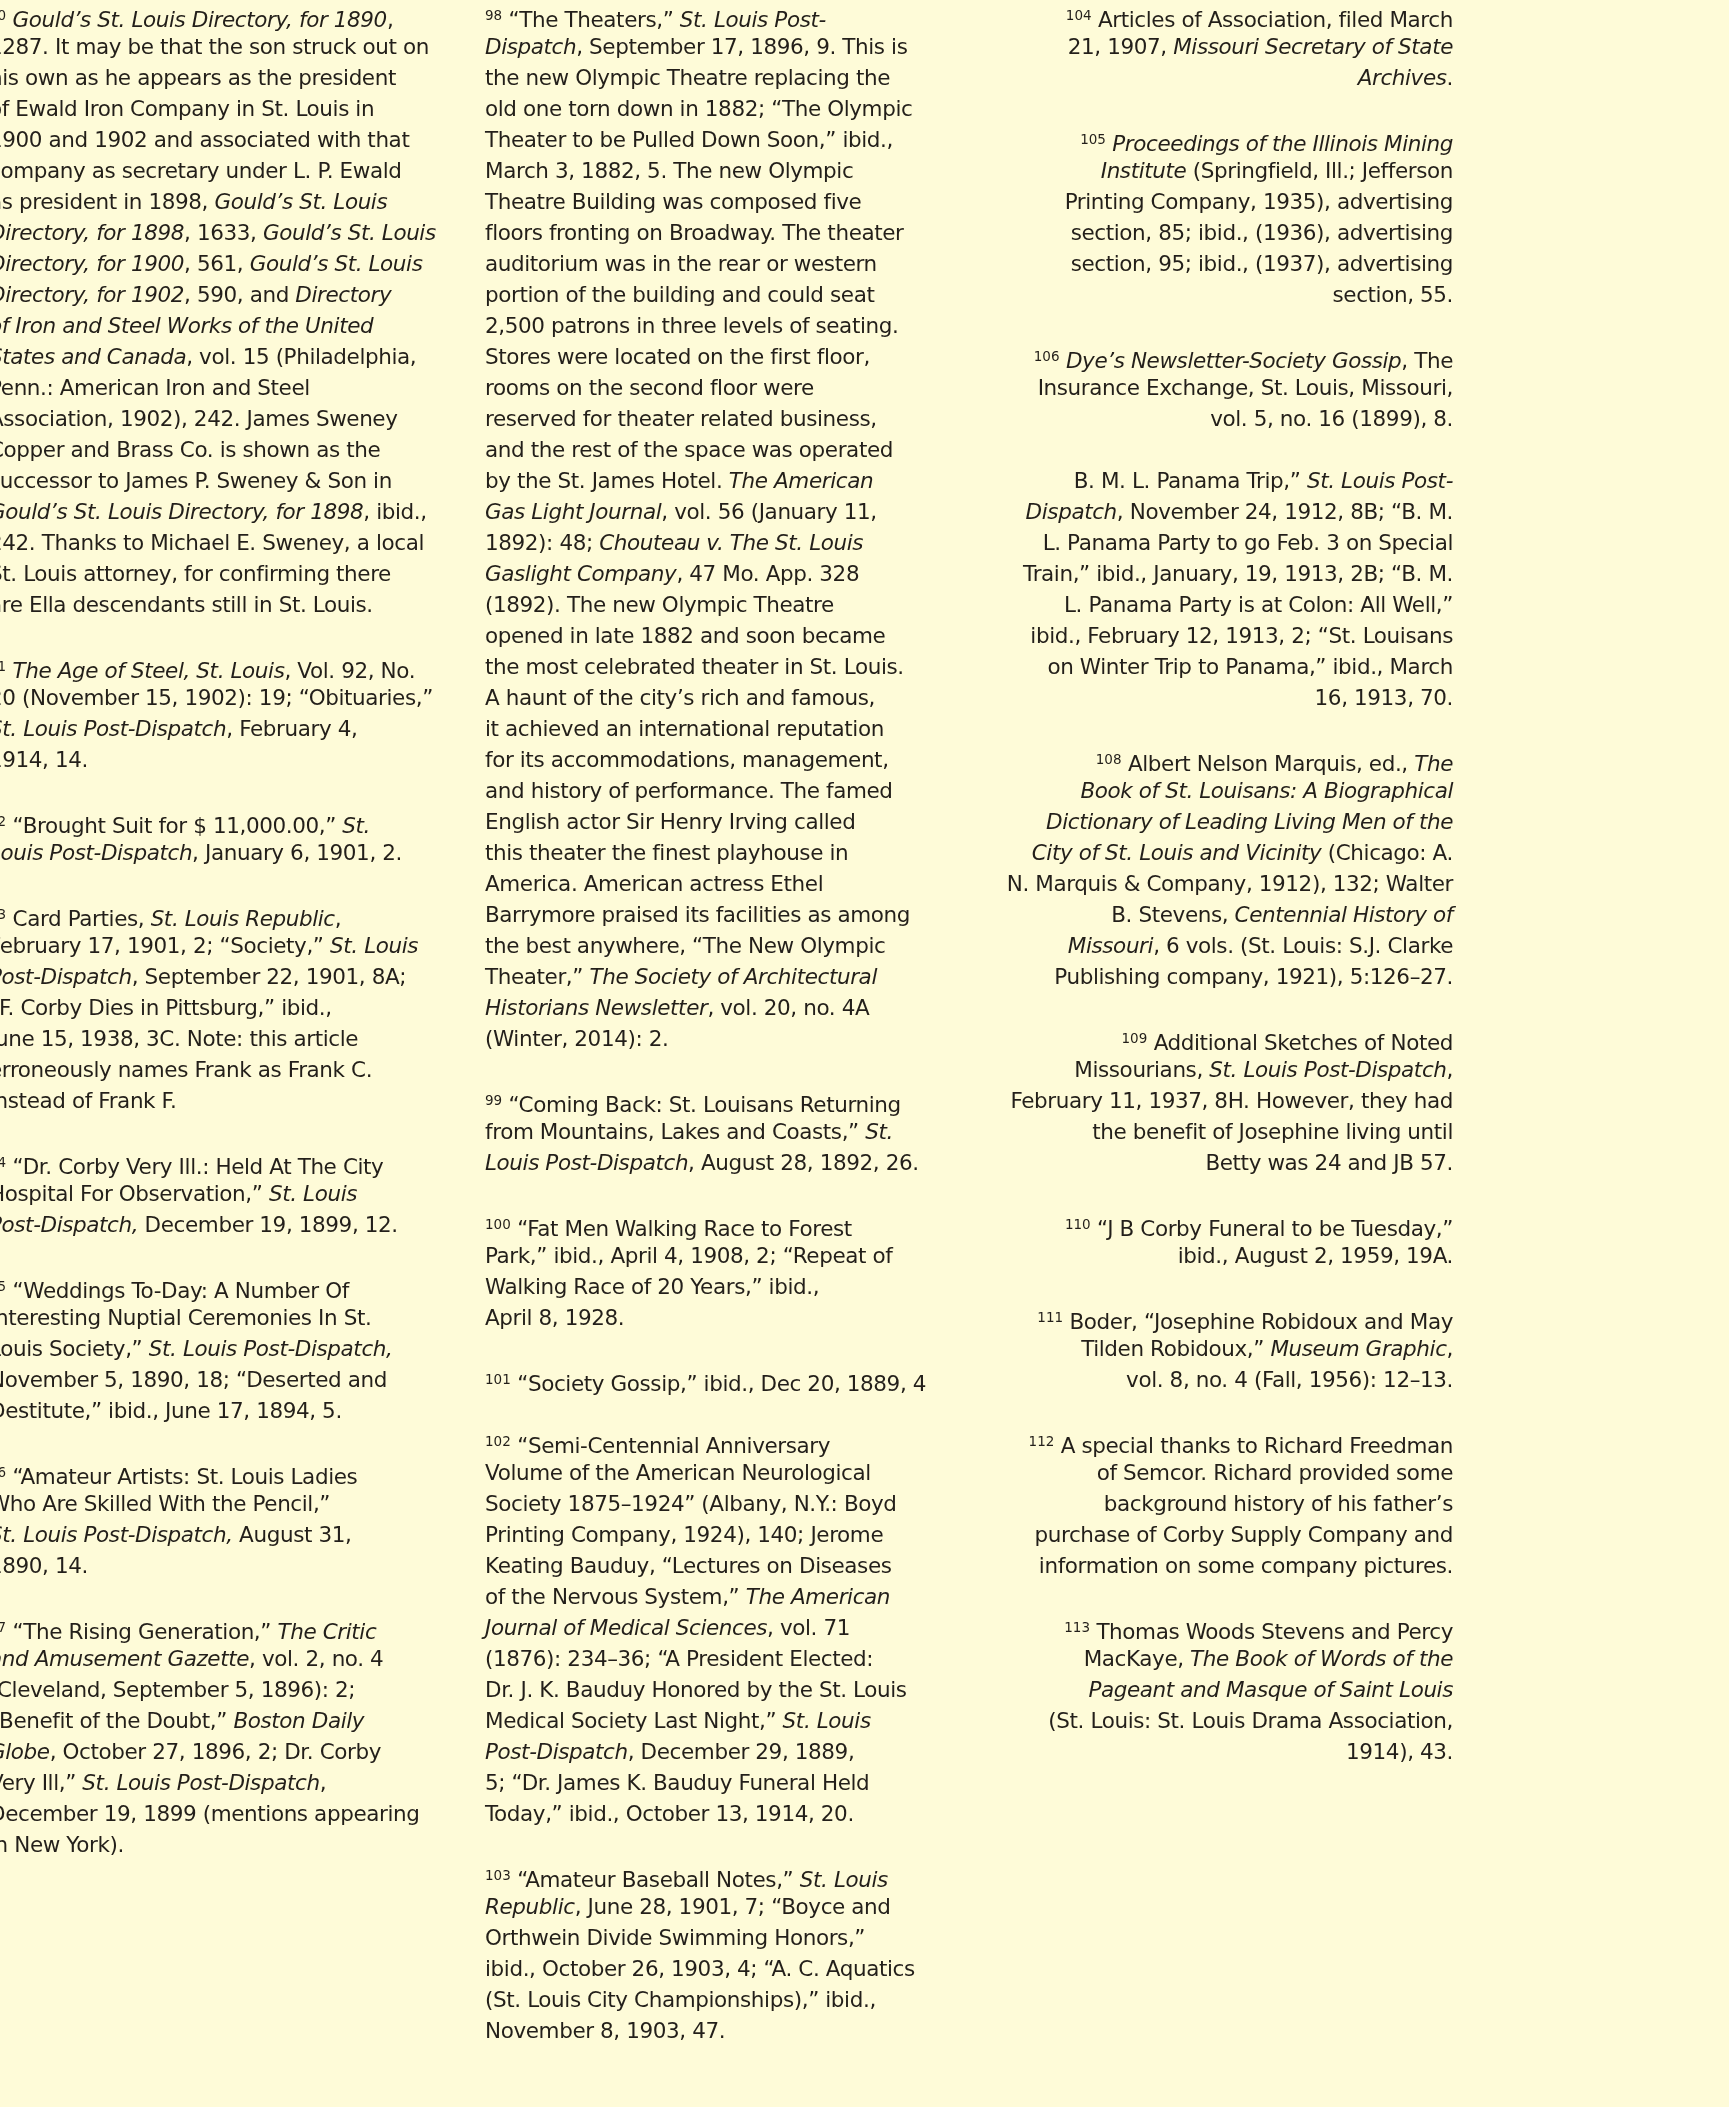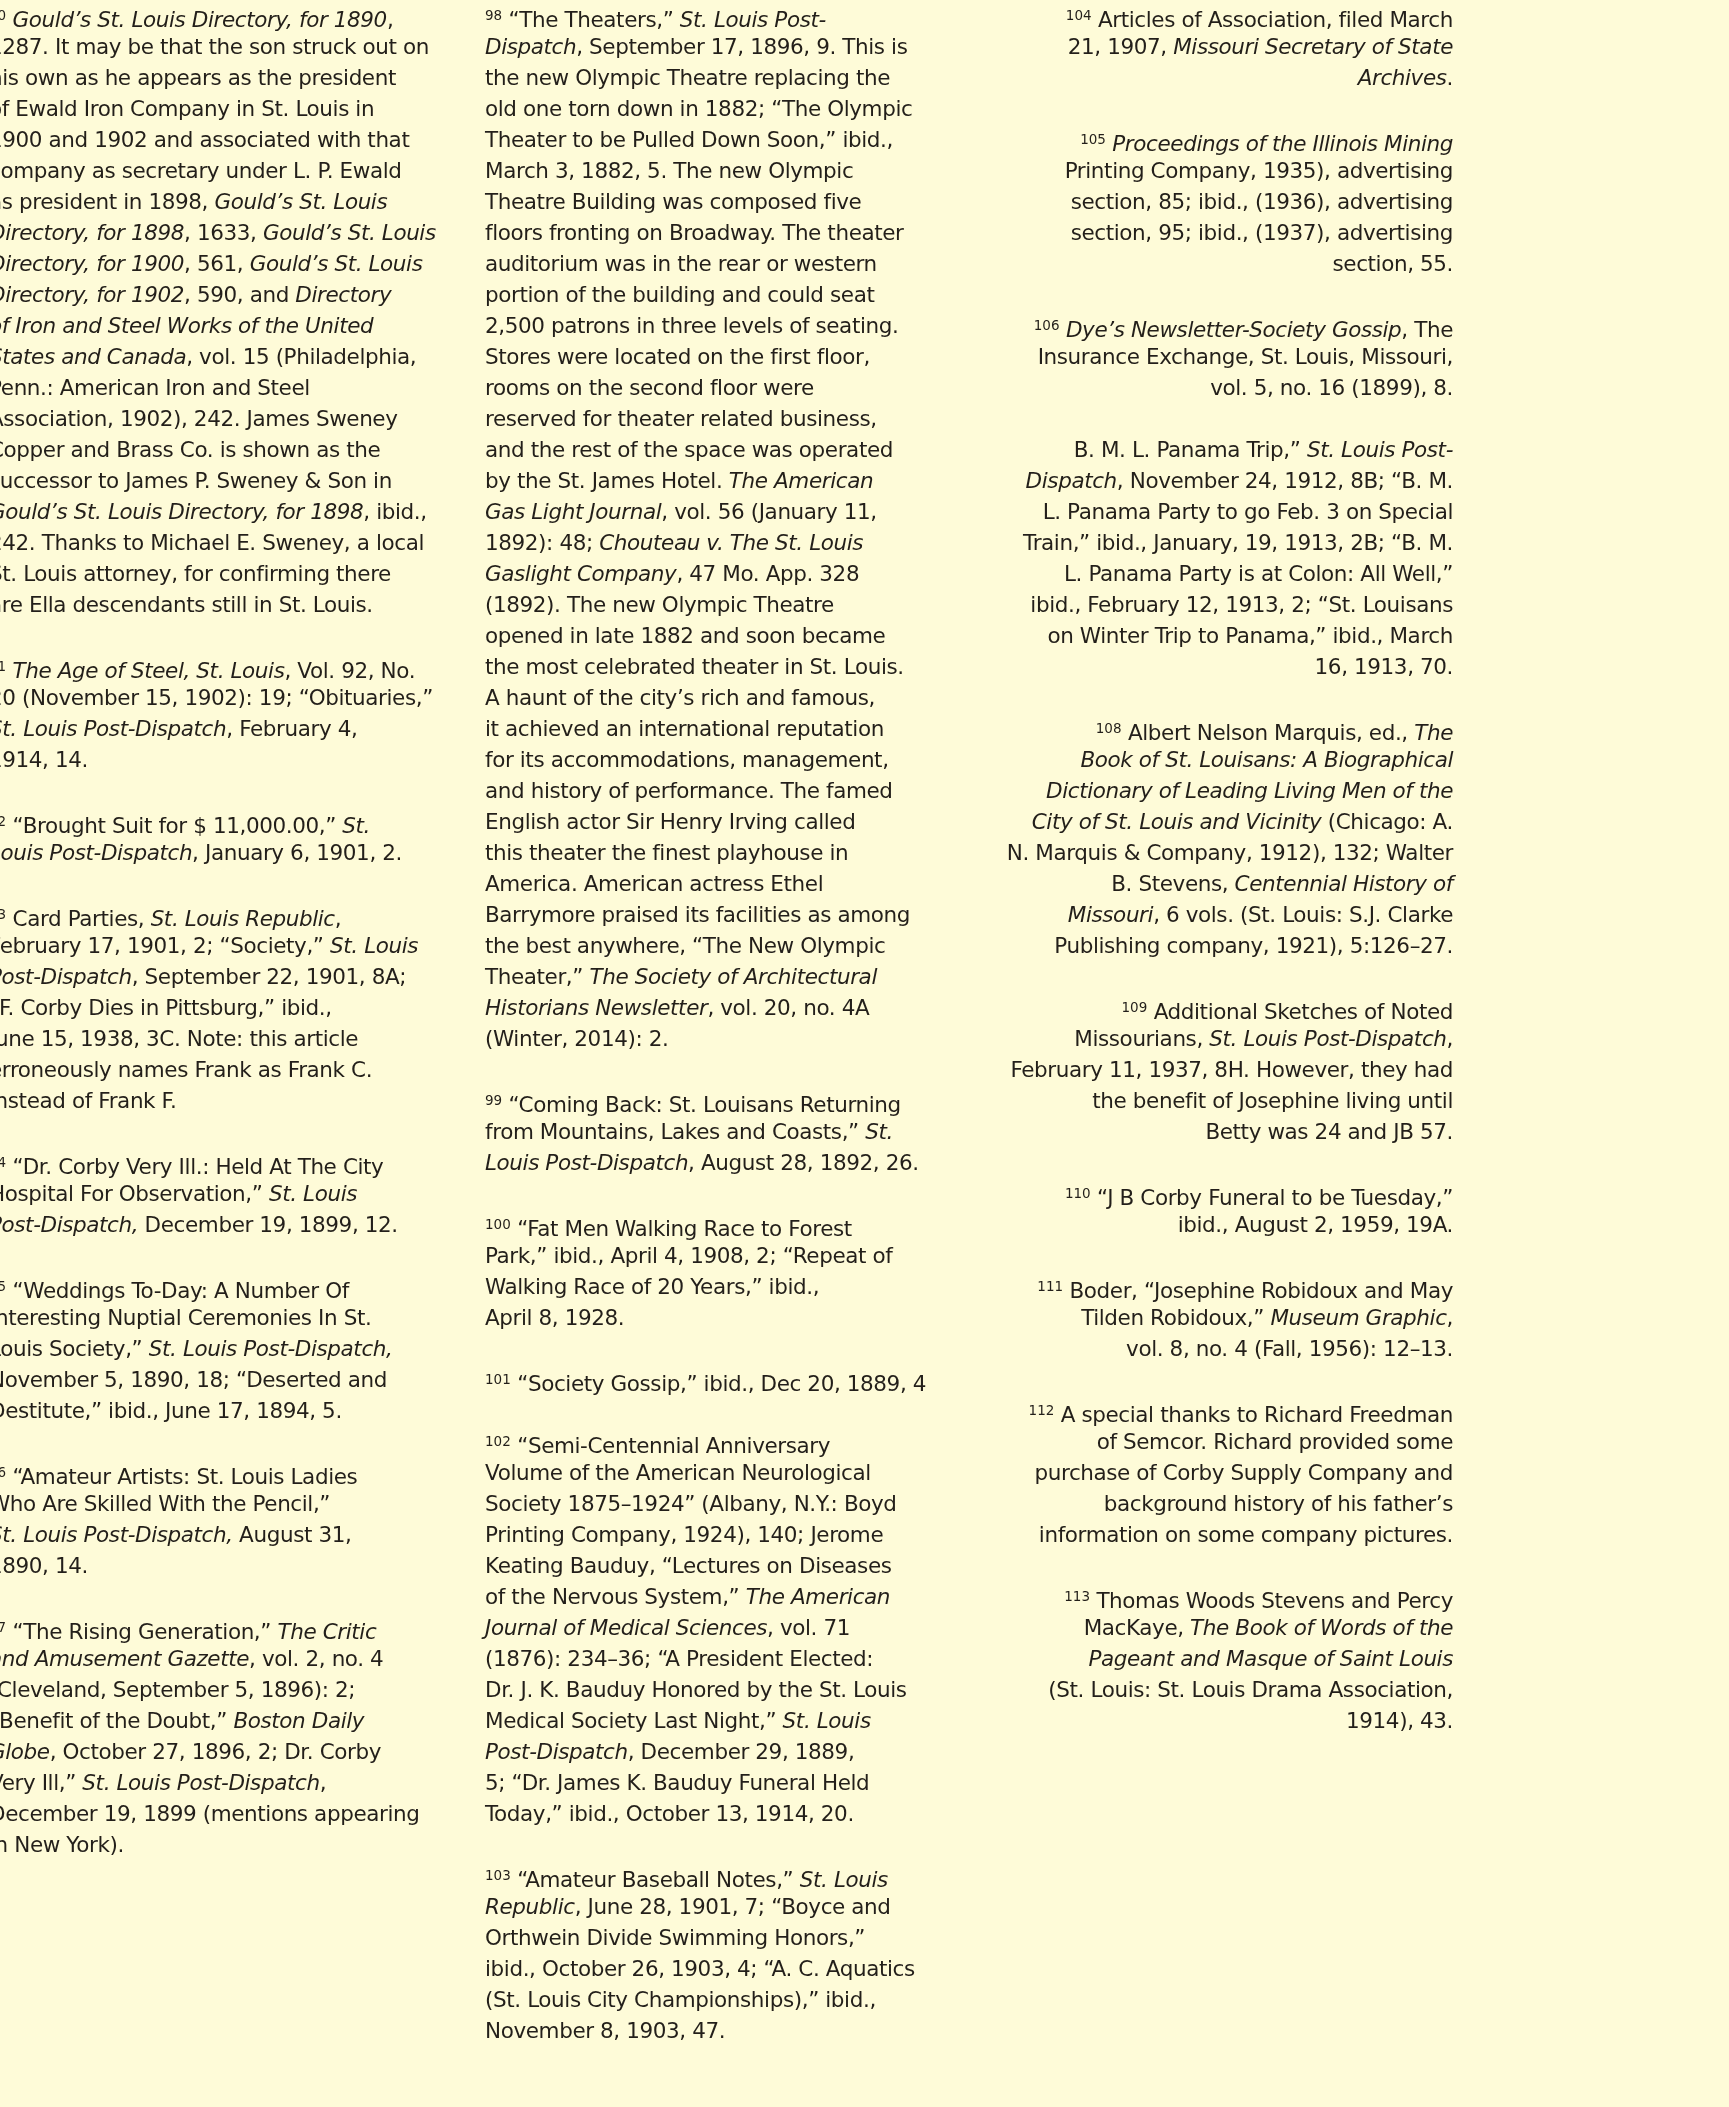--- a/index.html
+++ b/index.html
@@ -176,20 +176,21 @@
     </div>
   </div>
 <div id="col-right" class="col">
     <div class="note">
       <span class="line"><span class="sup">104</span><span>Articles of Association, filed March</span></span>
       <span class="line"><span>21, 1907, </span><i>Missouri Secretary of State</i></span>
       <span class="line"><i>Archives</i><span>.</span></span>
     </div>
     <div class="note">
       <span class="line"><span class="sup">105</span><i>Proceedings of the Illinois Mining</i></span>
+      <span class="line"><i>Institute</i><span> (Springfield, Ill.; Jefferson</span></span>
       <span class="line"><span>Printing Company, 1935), advertising</span></span>
       <span class="line"><span>section, 85; ibid., (1936), advertising</span></span>
       <span class="line"><span>section, 95; ibid., (1937), advertising</span></span>
       <span class="line"><span>section, 55.</span></span>
     </div>
     <div class="note">
       <span class="line"><span class="sup">106</span><i>Dye’s Newsletter-Society Gossip</i><span>, The</span></span>
       <span class="line"><span>Insurance Exchange, St. Louis, Missouri,</span></span>
       <span class="line"><span>vol. 5, no. 16 (1899), 8.</span></span>
     </div>
@@ -225,22 +226,22 @@
       <span class="line"><span>ibid., August 2, 1959, 19A.</span></span>
     </div>
     <div class="note">
       <span class="line"><span class="sup">111</span><span>Boder, “Josephine Robidoux and May</span></span>
       <span class="line"><span>Tilden Robidoux,” </span><i>Museum Graphic</i><span>,</span></span>
       <span class="line"><span>vol. 8, no. 4 (Fall, 1956): 12–13.</span></span>
     </div>
     <div class="note">
       <span class="line"><span class="sup">112</span><span>A special thanks to Richard Freedman</span></span>
       <span class="line"><span>of Semcor. Richard provided some</span></span>
+      <span class="line"><span>background history of his father’s</span></span>
       <span class="line"><span>purchase of Corby Supply Company and</span></span>
-      <span class="line"><span>background history of his father’s</span></span>
       <span class="line"><span>information on some company pictures.</span></span>
     </div>
     <div class="note">
       <span class="line"><span class="sup">113</span><span>Thomas Woods Stevens and Percy</span></span>
       <span class="line"><span>MacKaye, </span><i>The Book of Words of the</i></span>
       <span class="line"><i>Pageant and Masque of Saint Louis</i></span>
       <span class="line"><span>(St. Louis: St. Louis Drama Association,</span></span>
       <span class="line"><span>1914), 43.</span></span>
     </div>
   </div>

